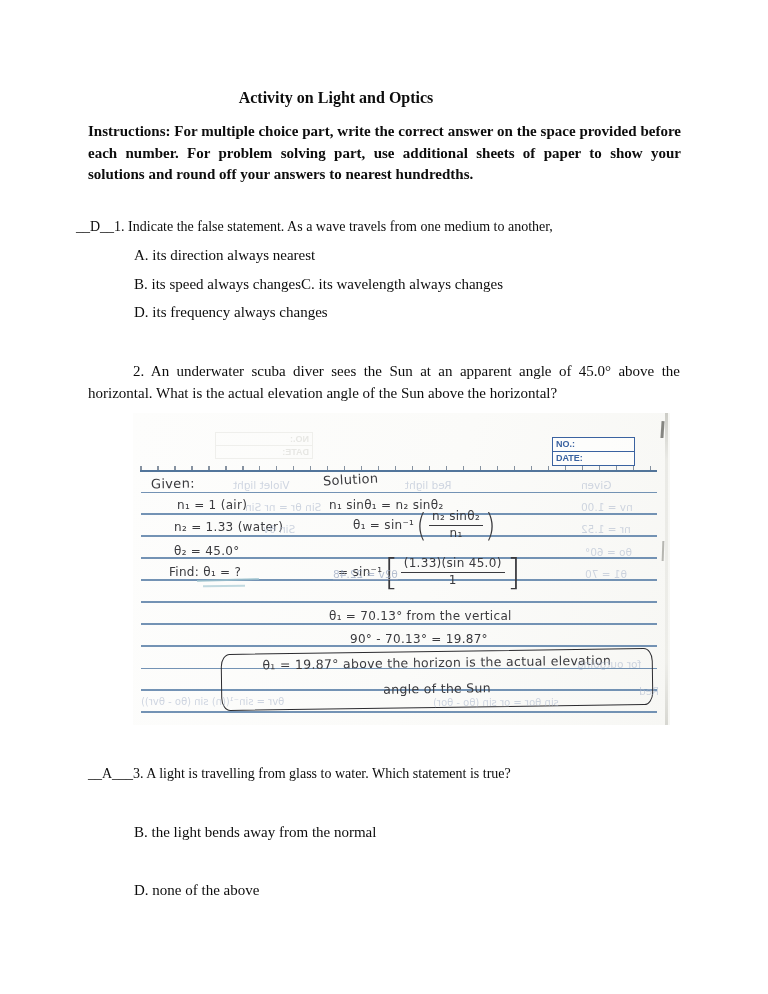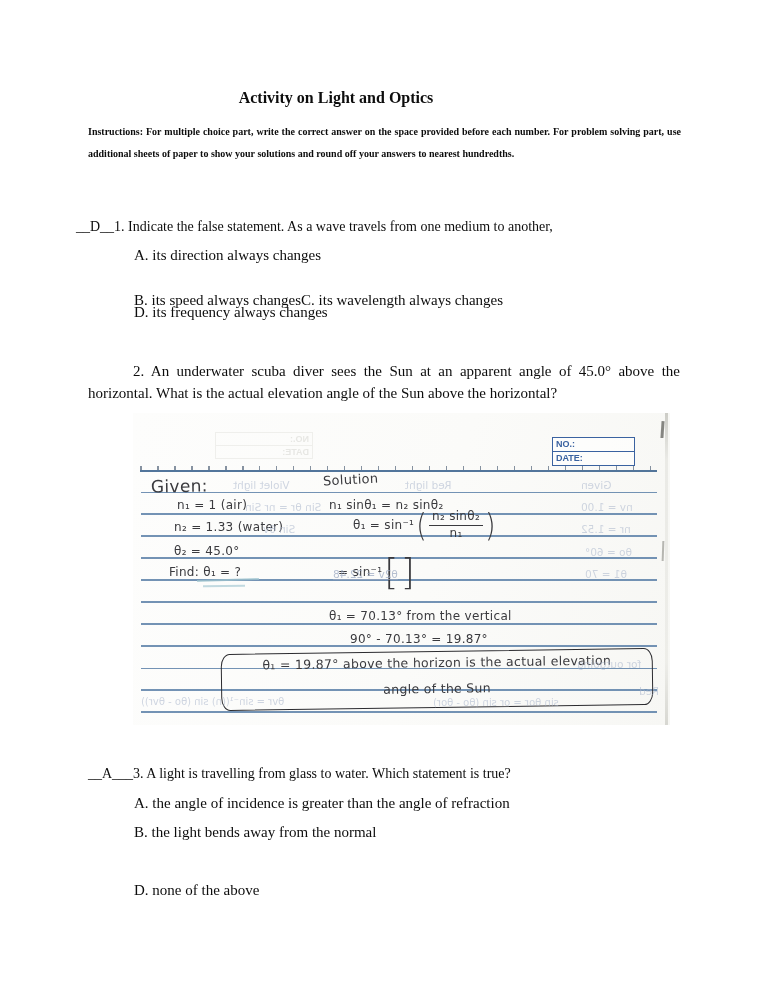--- a/index.html
+++ b/index.html
@@ -3,25 +3,25 @@
 <meta charset="utf-8">
 <style>
   html,body{margin:0;padding:0;background:#ffffff;}
   .page{
     position:relative;width:768px;height:994px;background:#ffffff;
     font-family:"Liberation Serif","DejaVu Serif",serif;color:#0d0d0d;overflow:hidden;
   }
   .abs{position:absolute;}
   
   .doc-title{top:89px;left:0;width:672px;text-align:center;font-weight:bold;font-size:16px;}
-  .doc-instructions{top:121px;left:88px;width:593px;font-weight:bold;font-size:10px;line-height:21.6px;text-align:justify;}
+  .doc-instructions{top:121px;left:88px;width:593px;font-weight:bold;font-size:15px;line-height:21.6px;text-align:justify;}
   .q-stem{font-size:14px;white-space:nowrap;}
   .q1-stem{top:219px;left:76px;}
   .q-option{font-size:15px;left:134px;white-space:nowrap;}
-  .q1-opt0{top:247px;} .q1-opt1{top:292px;} .q1-opt2{top:304px;}
+  .q1-opt0{top:247px;} .q1-opt1{top:276px;} .q1-opt2{top:304px;}
   .q2-stem{top:361px;left:88px;width:592px;font-size:15px;line-height:21.6px;text-align:justify;text-indent:45px;white-space:normal;}
   .q3-stem{top:766px;left:88px;}
   .q3-opt0{top:795px;} .q3-opt1{top:824px;} .q3-opt2{top:853px;} .q3-opt3{top:882px;}
   
   .paper{top:413px;left:133px;width:537px;height:312px;background:linear-gradient(105deg,#fdfdfc 0%,#fbfbf9 55%,#f7f7f4 100%);}
   .paper-edge{right:2px;top:0;width:3px;height:100%;background:linear-gradient(to bottom,#b9b9b2,#e4e4df 15%,#e9e9e4 80%,#c9c9c2);opacity:.7;}
   .edge-mark1{left:528px;top:8px;width:2.5px;height:17px;background:#5f5f5a;transform:rotate(4deg);opacity:.75;}
   .edge-mark2{left:529px;top:128px;width:2px;height:20px;background:#8a8a84;transform:rotate(2deg);opacity:.6;}
   .tickline{left:7px;top:53px;width:517px;height:4px;
     background:repeating-linear-gradient(to right,rgba(55,75,100,.6) 0 1.5px,transparent 1.5px 17px);}
@@ -29,21 +29,21 @@
   .ruled{left:8px;top:58px;width:516px;height:243px;
     background:repeating-linear-gradient(to bottom,transparent 0 20.5px,var(--line-blue,#5b80a8) 20.5px 22px);opacity:.85;}
   .nodate{left:419px;top:24px;width:81px;border:1.7px solid var(--box-blue,#3a62a0);background:rgba(255,255,255,.6);}
   .nodate-row{height:13px;padding:0 0 0 3px;font-family:"Liberation Sans","DejaVu Sans",sans-serif;
     font-weight:bold;font-size:9px;line-height:13px;color:var(--box-blue,#3a62a0);}
   .nodate-row+.nodate-row{border-top:1.7px solid var(--box-blue,#3a62a0);}
   .nodate-ghost{left:82px;top:19px;width:96px;border:1px solid #e3e3de;transform:scaleX(-1);opacity:.5;}
   .nodate-ghost .nodate-row{color:#d3d3ce;border-color:#e3e3de;height:12px;line-height:12px;}
   
   .hw{font-family:"DejaVu Sans",sans-serif;color:var(--ink,#3a3a3e);font-size:12px;white-space:nowrap;letter-spacing:.3px;}
-  .hw-given-label{left:18px;top:63px;font-size:17px;transform:rotate(-1deg);text-align:center;}
+  .hw-given-label{left:18px;top:63px;font-size:13px;transform:rotate(-1deg);text-align:center;}
   .hw-solution-label{left:190px;top:59px;font-size:13px;transform:rotate(-3deg);}
   .hw-given1{left:44px;top:85px;}
   .hw-given2{left:41px;top:107px;}
   .hw-given3{left:41px;top:131px;}
   .hw-find{left:16px;top:152px;margin-left:20px;}
   .hw-snell{left:196px;top:85px;}
   .eqgroup{display:flex;align-items:center;gap:2px;}
   .eq2{left:220px;top:97px;}
   .eq3{left:205px;top:141px;justify-content:space-between;}
   .bigparen{font-size:27px;font-weight:300;line-height:1;transform:scaleY(1.15);}
@@ -73,21 +73,21 @@
 </head>
 <body>
 
 <div class="page">
 
   <div class="abs doc-title">Activity on Light and Optics</div>
 
   <div class="abs doc-instructions">Instructions: For multiple choice part, write the correct answer on the space provided before each number. For problem solving part, use additional sheets of paper to show your solutions and round off your answers to nearest hundredths.</div>
 
   <div class="abs q-stem q1-stem">__D__1. Indicate the false statement. As a wave travels from one medium to another,</div>
-  <div class="abs q-option q1-opt0">A. its direction always changes</div>
+  <div class="abs q-option q1-opt0">A. its direction always nearest</div>
   <div class="abs q-option q1-opt1">B. its speed always changesC. its wavelength always changes</div>
   <div class="abs q-option q1-opt2">D. its frequency always changes</div>
 
   <div class="abs q2-stem">2. An underwater scuba diver sees the Sun at an apparent angle of 45.0° above the horizontal. What is the actual elevation angle of the Sun above the horizontal?</div>
 
   <div class="abs paper">
     <div class="abs paper-edge"></div>
     <div class="abs edge-mark1"></div>
     <div class="abs edge-mark2"></div>
     <div class="abs tickline"></div>
@@ -118,20 +118,24 @@
       <span class="frac">
         <span class="num">n₂ sinθ₂</span>
         <span class="den">n₁</span>
       </span>
       <span class="bigparen">)</span>
     </div>
 
     <div class="abs hw eqgroup eq3">
       <span>= sin⁻¹</span>
       <span class="bigbracket">[</span>
+      <span class="frac">
+        <span class="num">(1.33)(sin 45.0)</span>
+        <span class="den">1</span>
+      </span>
       <span class="bigbracket">]</span>
     </div>
 
     <div class="abs hw hw-result1">θ₁ = 70.13° from the vertical</div>
     <div class="abs hw hw-result2">90° - 70.13° = 19.87°</div>
 
     <div class="abs answer-box">
       <div class="abs hw ans-l1">θ₁ = 19.87° above the horizon is the actual elevation</div>
       <div class="abs hw ans-l2">angle of the Sun</div>
     </div>
@@ -148,17 +152,16 @@
     <div class="abs ghost g10">θ2v = 22.48</div>
     <div class="abs ghost g11">for outgoing</div>
     <div class="abs ghost g14">Red</div>
     <div class="abs ghost g12">θvr = sin⁻¹((n) sin (θo - θvr))</div>
     <div class="abs ghost g13">sin θor = or sin (θo - θor)</div>
     <div class="abs scribble1"></div>
     <div class="abs scribble2"></div>
   </div>
 
   <div class="abs q-stem q3-stem">__A___3. A light is travelling from glass to water. Which statement is true?</div>
-  <div class="abs q-option q3-opt0">A. the angle of incidence is greater than the angle of refraction</div>
   <div class="abs q-option q3-opt1">B. the light bends away from the normal</div>
   <div class="abs q-option q3-opt3">D. none of the above</div>
 
 </div>
 
 </body></html>

